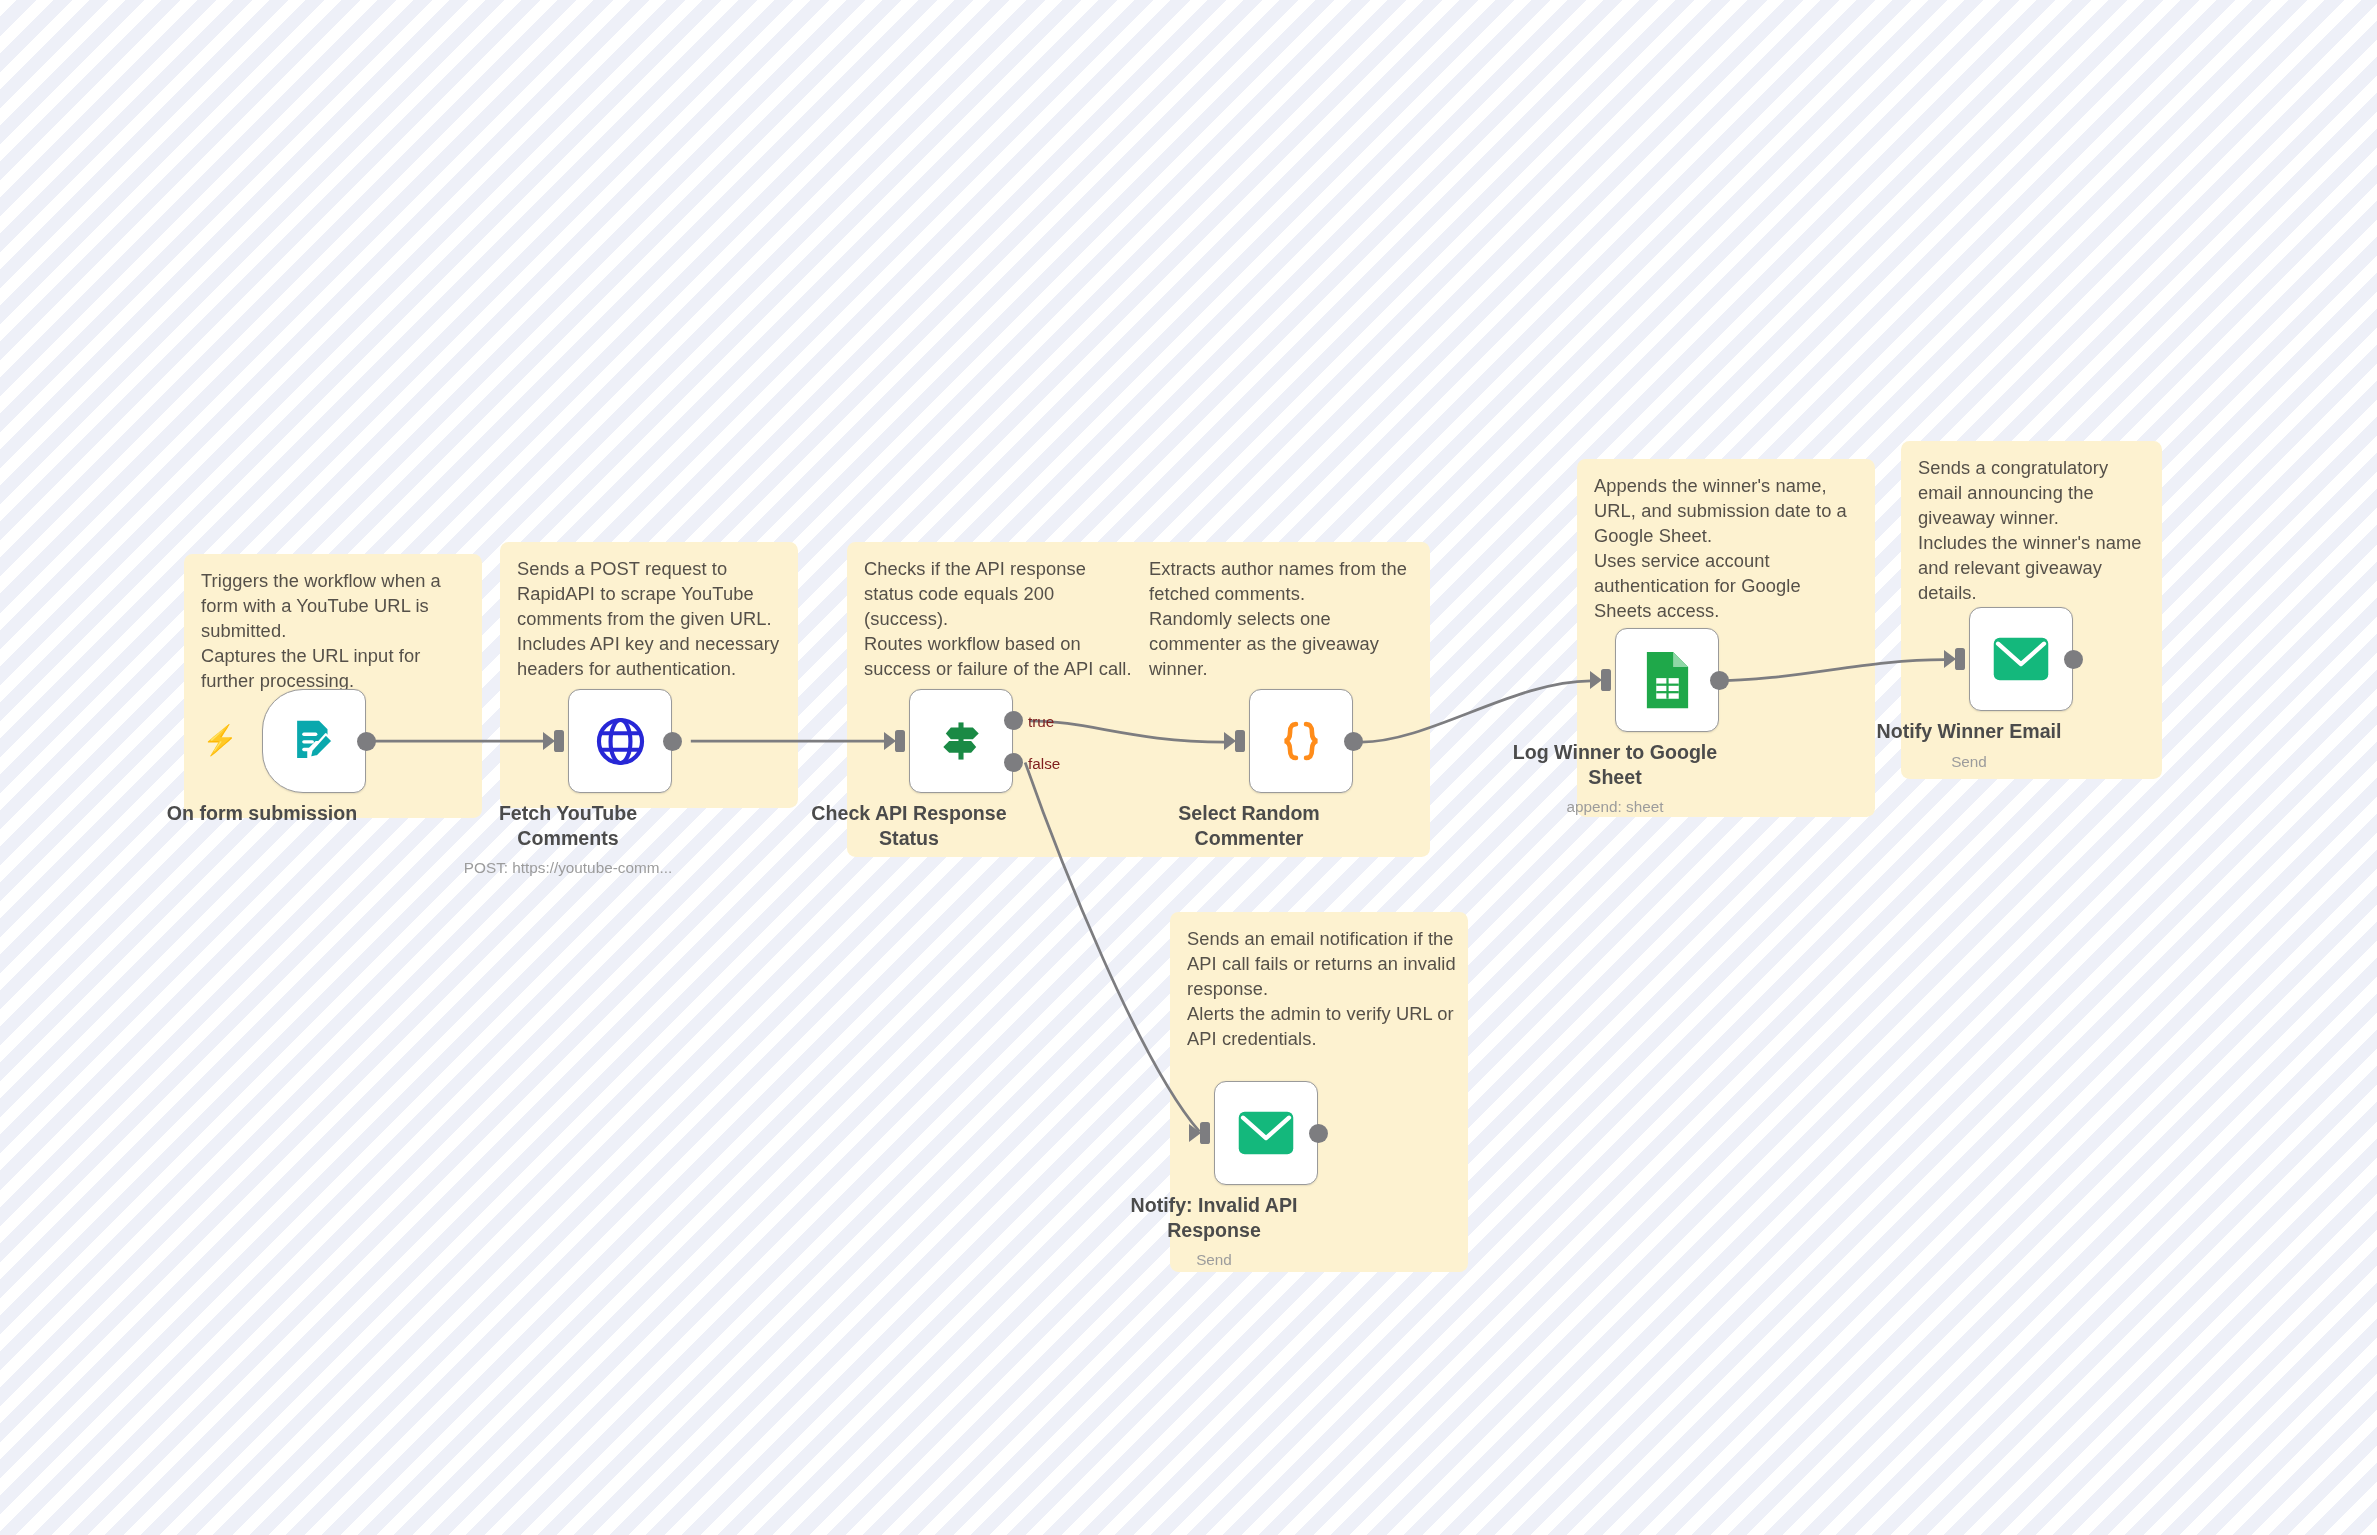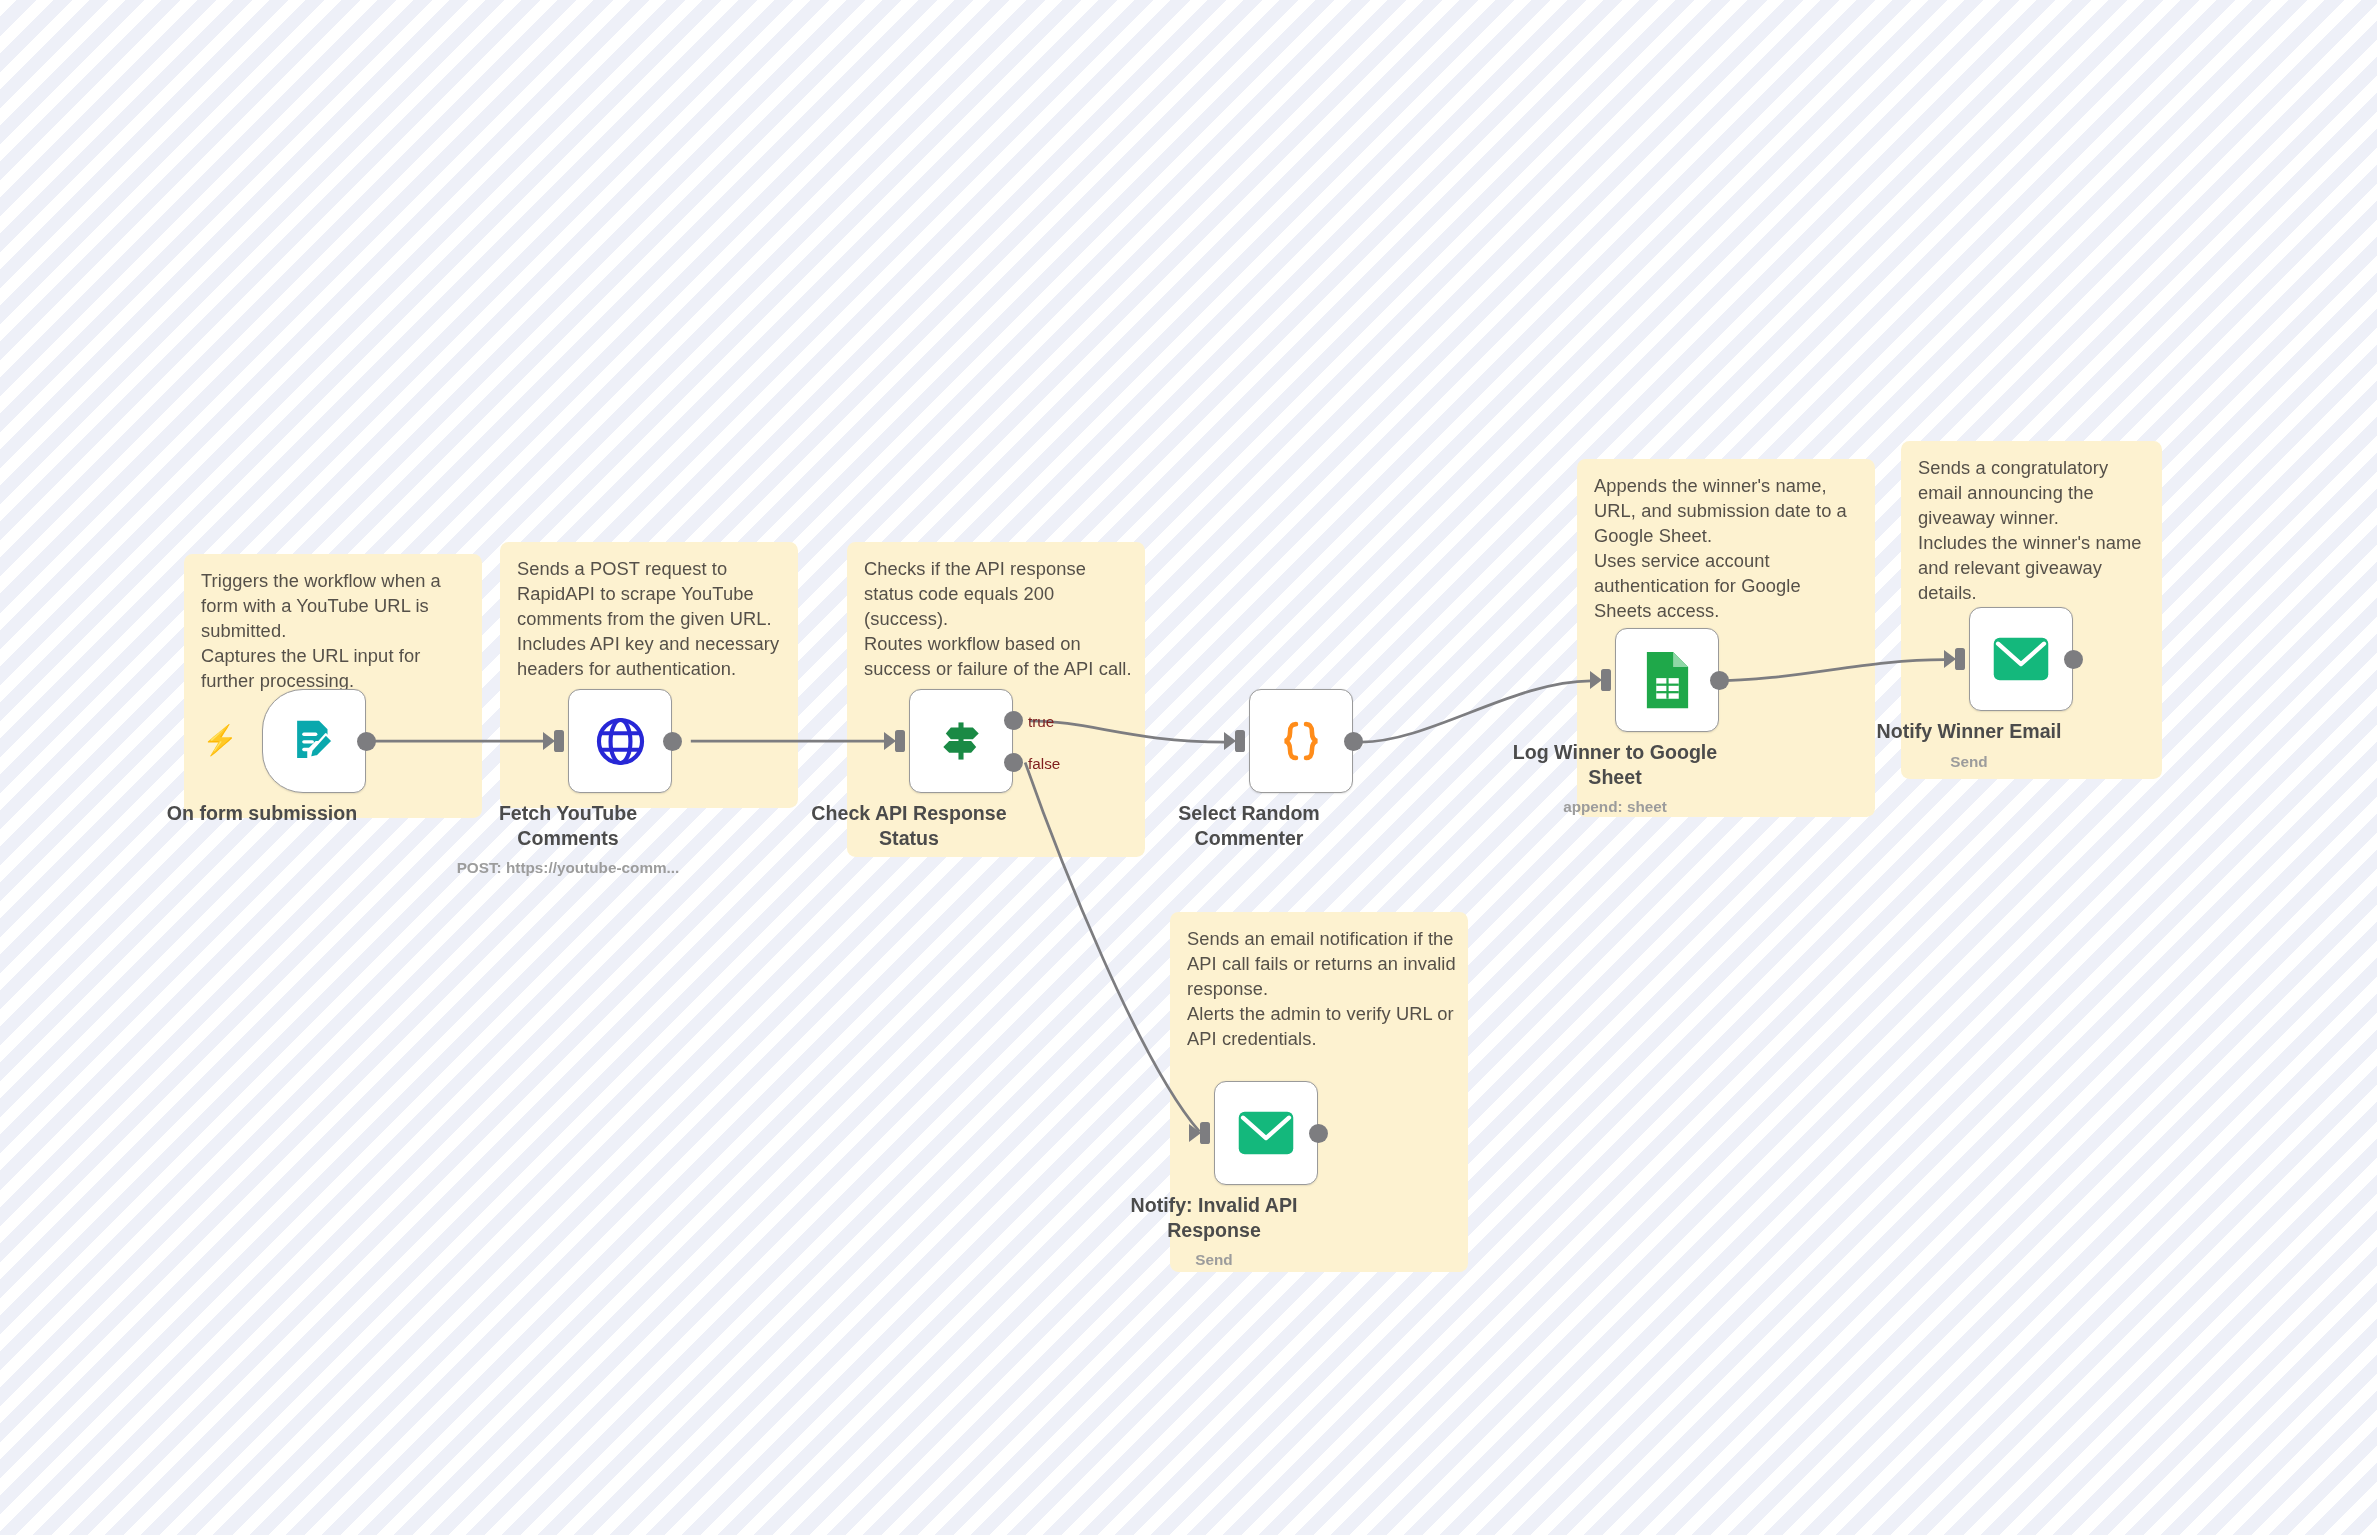--- a/index.html
+++ b/index.html
@@ -87,21 +87,20 @@
   }
   .node-subtitle {
     position: absolute;
     left: 50%;
     transform: translateX(-50%);
     width: 255px;
     text-align: center;
     font-size: 15.3px;
     color: #9c9c9c;
     white-space: nowrap;
-    font-weight: bold;
   }
 
   
   .port-out {
     position: absolute;
     width: 19px;
     height: 19px;
     border-radius: 50%;
     background: #7d7d80;
     z-index: 4;
@@ -174,20 +173,24 @@
   <div class="sticky" style="left:500px; top:542px; width:298px; height:266px;">
     <div class="sticky-text">Sends a POST request to RapidAPI to scrape YouTube comments from the given URL.
 Includes API key and necessary headers for authentication.</div>
   </div>
 
   <div class="sticky" style="left:815px; top:542px; width:298px; height:315px;margin-left:32px;">
     <div class="sticky-text">Checks if the API response status code equals 200 (success).
 Routes workflow based on success or failure of the API call.</div>
   </div>
 
+  <div class="sticky" style="left:1132px; top:542px; width:298px; height:315px;">
+    <div class="sticky-text">Extracts author names from the fetched comments.
+Randomly selects one commenter as the giveaway winner.</div>
+  </div>
 
   <div class="sticky" style="left:1577px; top:459px; width:298px; height:358px;">
     <div class="sticky-text">Appends the winner's name, URL, and submission date to a Google Sheet.
 Uses service account authentication for Google Sheets access.</div>
   </div>
 
   <div class="sticky" style="left:1901px; top:441px; width:261px; height:338px;">
     <div class="sticky-text">Sends a congratulatory email announcing the giveaway winner.
 Includes the winner's name and relevant giveaway details.</div>
   </div>

